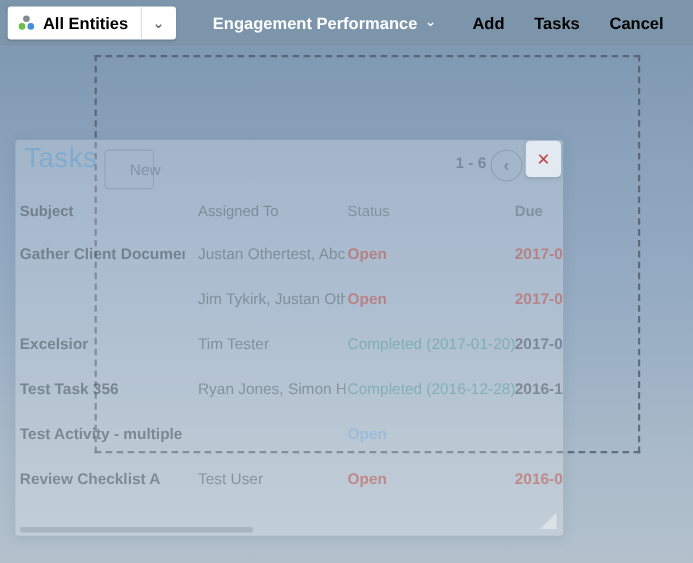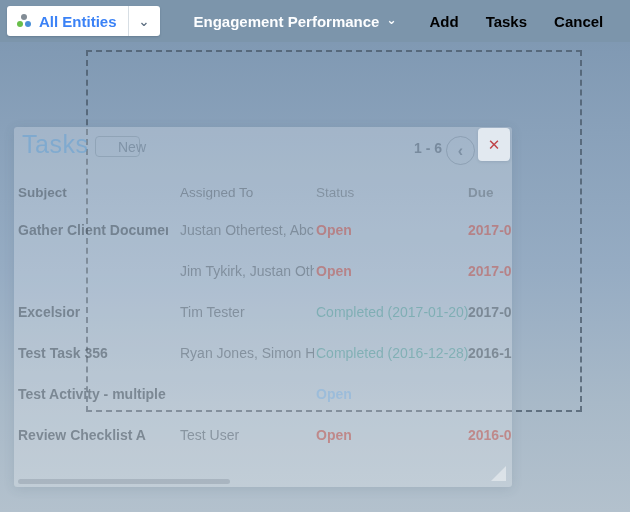--- a/index.html
+++ b/index.html
@@ -17,21 +17,21 @@
     margin-left:7px;height:30px;background:#ffffff;border-radius:3px;
     display:flex;align-items:stretch;box-shadow:0 1px 2px rgba(40,60,80,.25);
     cursor:pointer;
   }
   .entity-main{display:flex;align-items:center;padding:0 11px 0 9px;}
   .entity-icon{position:relative;width:16px;height:16px;margin-right:7px;}
   .entity-icon i{position:absolute;border-radius:50%;width:6px;height:6px;}
   .entity-icon .d1{left:5px;top:1px;background:#828c95;}
   .entity-icon .d2{left:1px;top:8px;background:#69bf4a;}
   .entity-icon .d3{left:9px;top:8px;background:#4a8fd6;}
-  .entity-label{font-size:15px;font-weight:700;color:#3b82f6;white-space:nowrap;}
+  .entity-label{font-size:15px;font-weight:700;color:#000000;white-space:nowrap;}
   .entity-divider{width:1px;background:#d7dee4;}
   .entity-chevron{
     width:31px;display:flex;align-items:center;justify-content:center;
     color:#5c6e80;font-size:13px;font-weight:700;
   }
   .tb-dashboard{
     margin-left:34px;color:#fdfeff;font-size:15px;font-weight:700;
     display:flex;align-items:center;cursor:pointer;white-space:nowrap;
   }
   .tb-dashboard .chev{margin-left:7px;font-size:12px;font-weight:700;position:relative;top:-1px;}
@@ -54,21 +54,21 @@
     position:absolute;left:14px;top:85px;width:498px;height:360px;
     background:rgba(255,255,255,.22);border-radius:3px;z-index:2;
     box-shadow:0 2px 12px rgba(50,70,90,.12);cursor:move;
   }
   .widget-inner{opacity:.5;position:absolute;inset:0;}
   .widget-title{
     position:absolute;left:8px;top:3px;font-size:25px;color:#5e9fd4;
     letter-spacing:.5px;
   }
   .new-btn{
-    position:absolute;left:81px;top:9px;width:45px;height:21px;box-sizing:border-box;
+    position:absolute;left:81px;top:9px;width:45px;height:36px;box-sizing:border-box;
     border:1px solid #7e93a5;border-radius:4px;color:#5d7185;font-size:14px;
     display:flex;align-items:center;justify-content:center;cursor:pointer;background:transparent;padding-left:29px;
   }
   .page-range{
     position:absolute;left:399px;top:13px;width:30px;text-align:center;
     font-size:14px;font-weight:700;color:#4e6073;white-space:nowrap;
   }
   .page-prev{
     position:absolute;left:432px;top:9px;width:29px;height:29px;box-sizing:border-box;
     border:1px solid rgba(80,100,120,.55);border-radius:50%;

